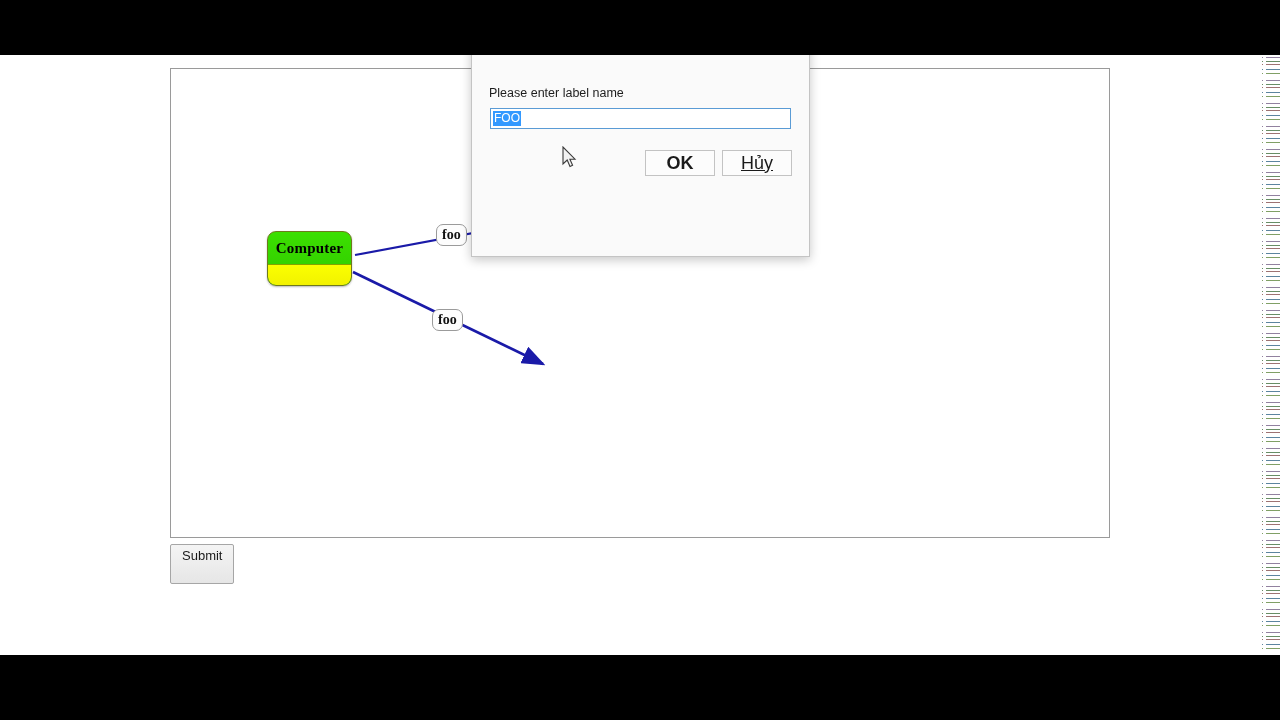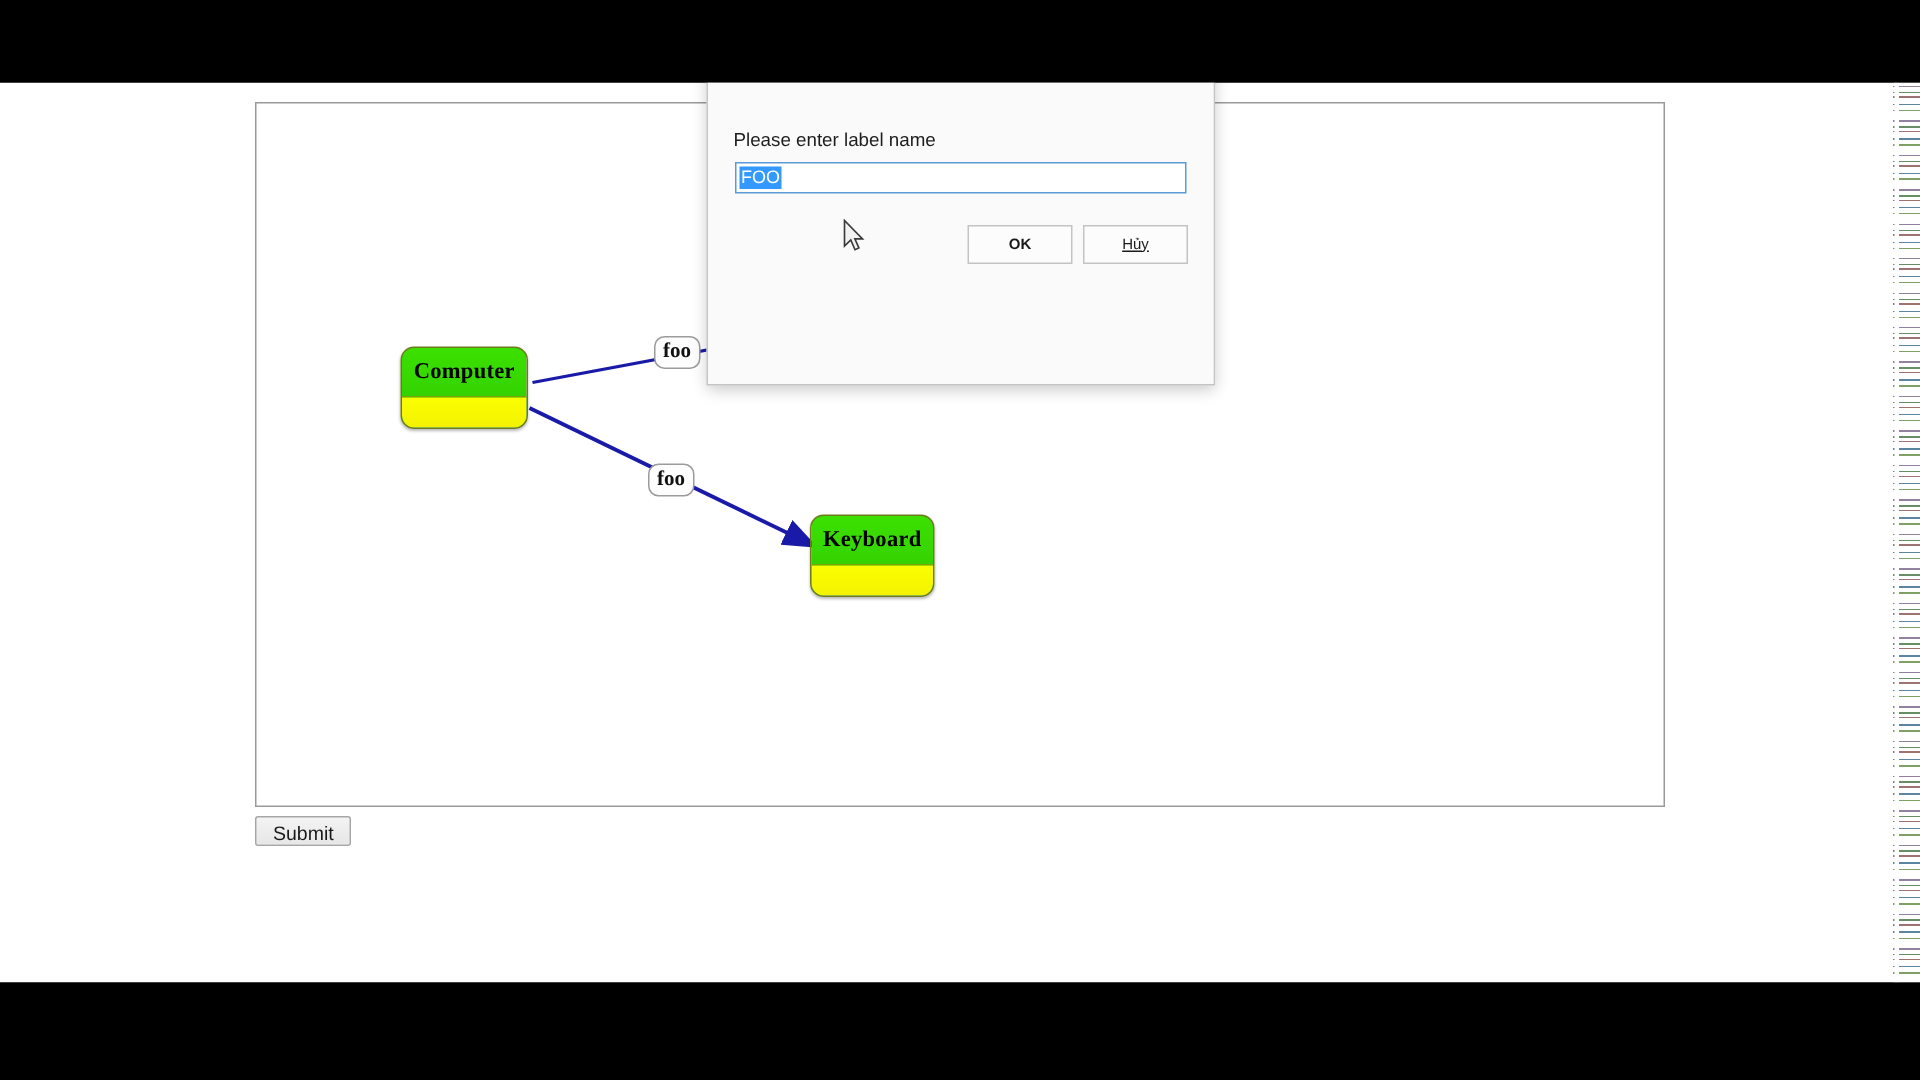--- a/index.html
+++ b/index.html
@@ -131,21 +131,21 @@
     height: 22px;
     box-sizing: border-box;
     padding: 0 5px;
   }
 
   
   #submit-btn {
     position: absolute;
     left: 170px;
     top: 489px;
-    padding: 3px 11px 0 11px;
+    padding: 3px 11px 20px 11px;
     font-family: "Liberation Sans", sans-serif;
     font-size: 13px;
     color: #1a1a1a;
     background: linear-gradient(to bottom, #f4f4f4 0%, #e6e6e6 100%);
     border: 1px solid #a6a6a6;
     border-radius: 2px;
     cursor: pointer;
   }
 
   
@@ -207,21 +207,21 @@
     pointer-events: none;
   }
   .dlg-btn {
     position: absolute;
     top: 97px;
     width: 70px;
     height: 26px;
     background: #fcfcfc;
     border: 1px solid #c3c3c3;
     font-family: "Liberation Sans", sans-serif;
-    font-size: 10px;
+    font-size: 18px;
     color: #1a1a1a;
     cursor: pointer;
     box-sizing: border-box;
   }
   #ok-button { left: 173px; font-weight: bold; }
   #cancel-button { left: 250px; text-decoration: underline; }
 
   
   #cursor {
     position: absolute;
@@ -271,24 +271,20 @@
       <div class="node" style="left:96px; top:162px; width:85px; height:55px;">
         <div class="node-title">Computer</div>
         <div class="node-band"></div>
       </div>
 
       <div class="node" style="left:376px; top:122px; width:61px; height:55px;">
         <div class="node-title">Mouse</div>
         <div class="node-band"></div>
       </div>
 
-      <div class="node" style="left:369px; top:274px; width:83px; height:55px;">
-        <div class="node-title">Keyboard</div>
-        <div class="node-band"></div>
-      </div>
 
       <div class="edge-label" style="left:265px; top:155px;">foo</div>
 
       <div class="edge-label" style="left:261px; top:240px;">foo</div>
 
     </div>
 
     <button id="submit-btn">Submit</button>
 
     <div id="dialog">

